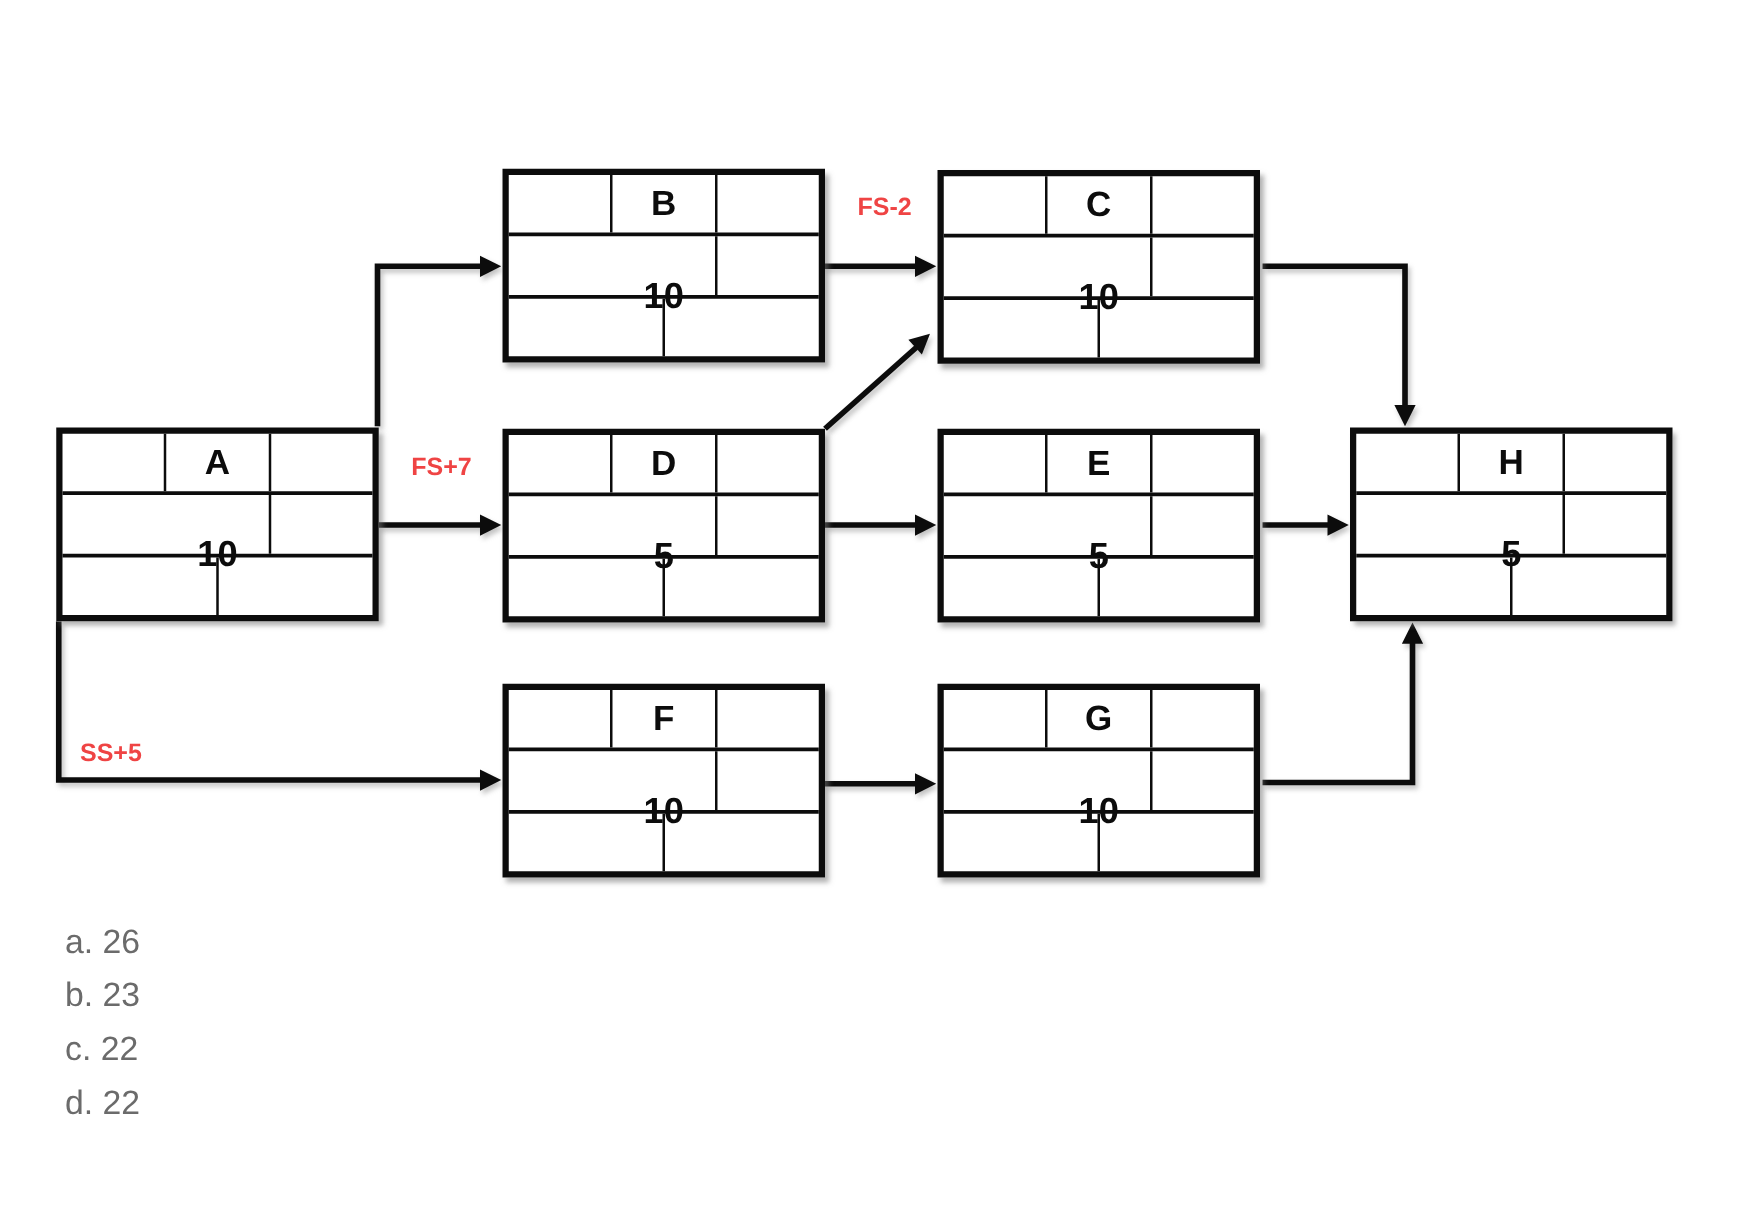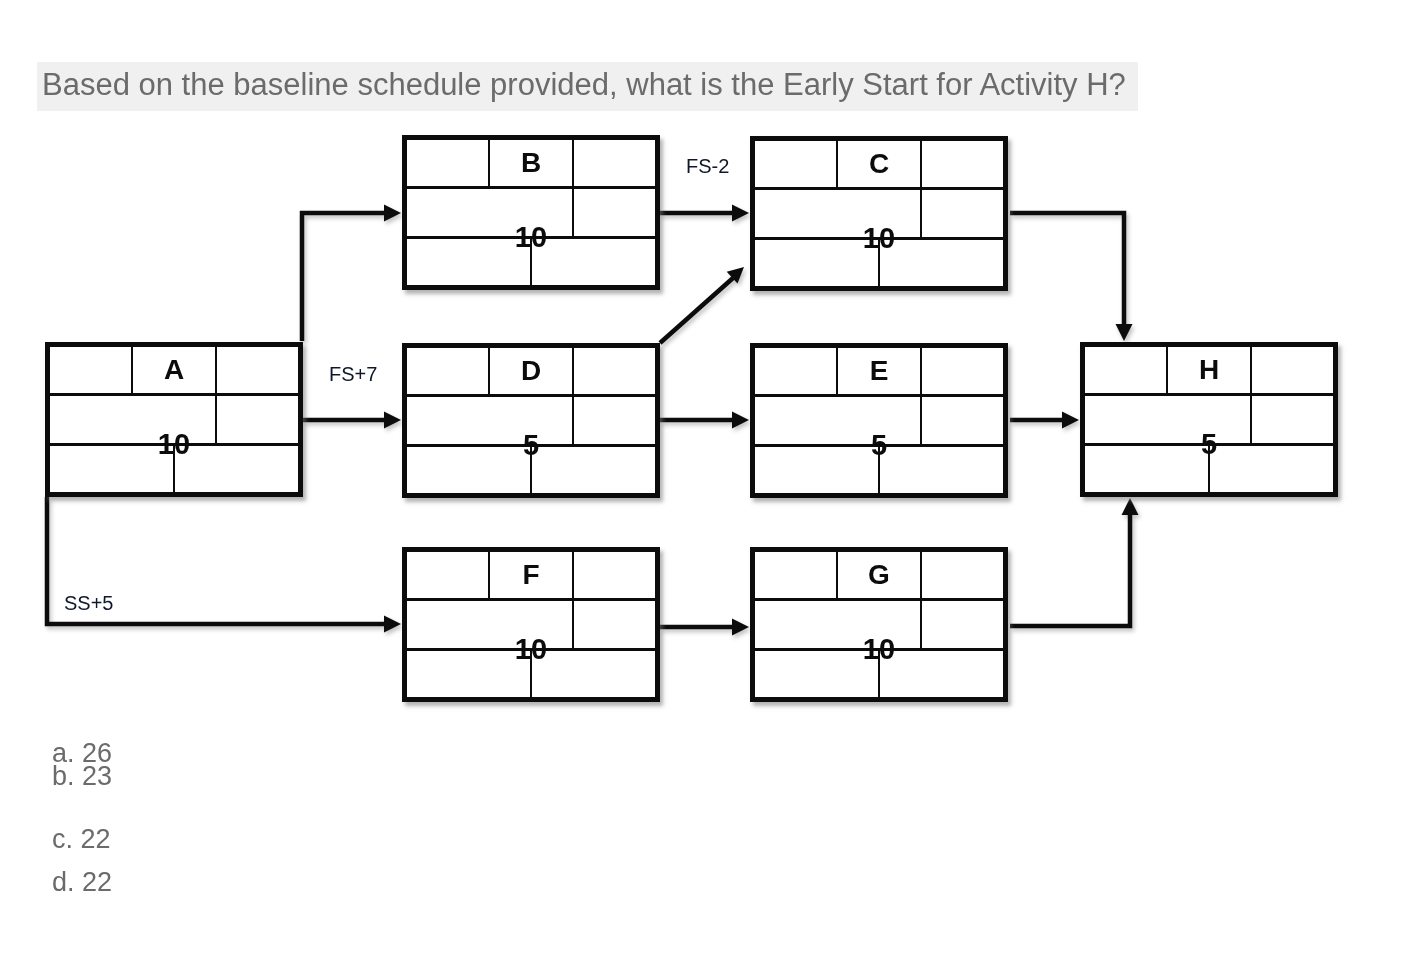--- a/index.html
+++ b/index.html
@@ -18,37 +18,36 @@
   .abox .row{flex:1;display:flex;min-height:0;}
   .abox .r1,.abox .r2{border-bottom:3px solid #0c0c0c;}
   .abox .cell{flex:1;display:flex;align-items:center;justify-content:center;}
   .abox .r1 .cell + .cell,
   .abox .r2 .cell + .cell,
   .abox .r3 .cell + .cell{border-left:2px solid #0c0c0c;}
   .abox .name{font-weight:bold;font-size:28px;color:#0c0c0c;}
   .abox .dur{font-weight:bold;font-size:29px;color:#0c0c0c;margin-top:48px;}
 
   
-  .dep{position:absolute;font-weight:normal;font-size:20px;color:#0f172a;white-space:nowrap;}
+  .dep{position:absolute;font-weight:bold;font-size:20px;color:#ef4444;white-space:nowrap;}
 
   
   #wires{position:absolute;left:0;top:0;pointer-events:none;
          filter:drop-shadow(2px 3px 2px rgba(120,120,120,.45));}
   #wires path{fill:none;stroke:#0c0c0c;stroke-width:4.5;}
   #wires polygon{fill:#0c0c0c;stroke:none;}
 
   
   .answer{position:absolute;left:40px;color:#6b6b6b;font-size:27px;line-height:30px;margin-left:12px;}
 </style>
 </head>
 <body>
 
 <div id="stage">
 
-  <div class="question">Based on the baseline schedule provided, what is the Early Start for Activity H?</div>
 
   <svg id="wires" width="1401" height="965" viewBox="0 0 1401 965">
     <g>
       <path d="M302,341 L302,213 L385,213"></path>
       <polygon points="401,213 384,204.5 384,221.5"></polygon>
     </g>
     <g>
       <path d="M303,420 L385,420"></path>
       <polygon points="401,420 384,411.5 384,428.5"></polygon>
     </g>
@@ -220,17 +219,17 @@
         <div class="cell dur">5</div>
         <div class="cell"></div>
       </div>
     <div class="row r3">
         <div class="cell"></div>
         <div class="cell"></div>
       </div>
   </div>
 
   <div class="answer" style="top:738px">a. 26</div>
-  <div class="answer" style="top:761px">b. 23</div>
+  <div class="answer" style="top:781px">b. 23</div>
   <div class="answer" style="top:824px">c. 22</div>
   <div class="answer" style="top:867px">d. 22</div>
 
 </div>
 
 </body></html>

